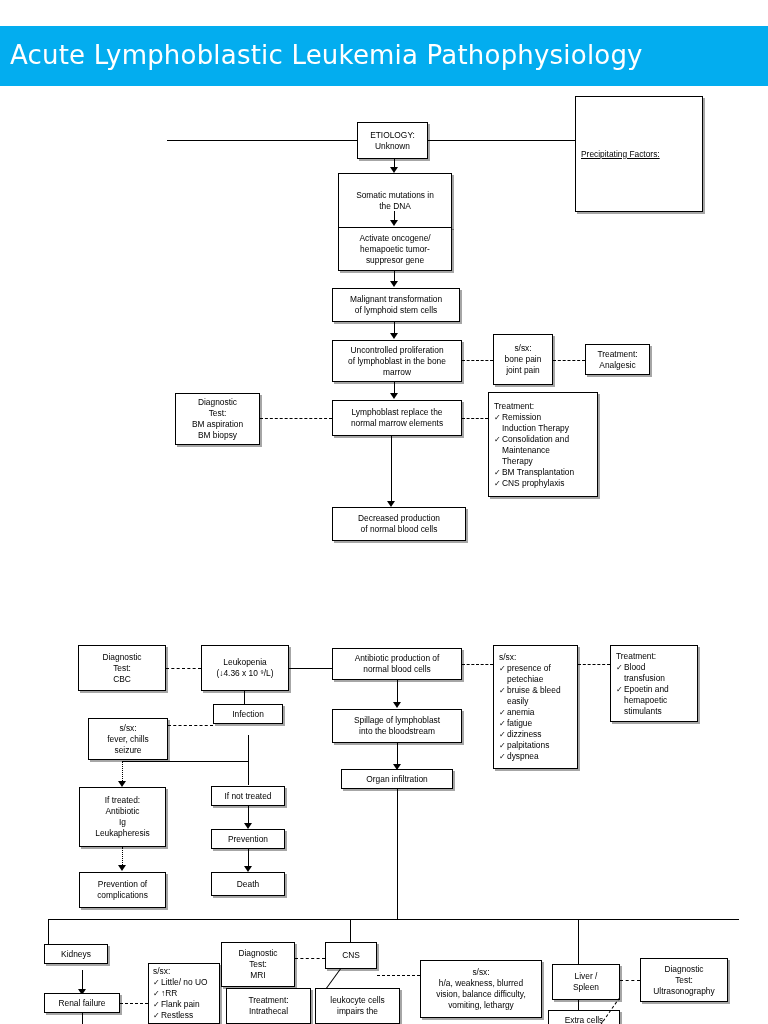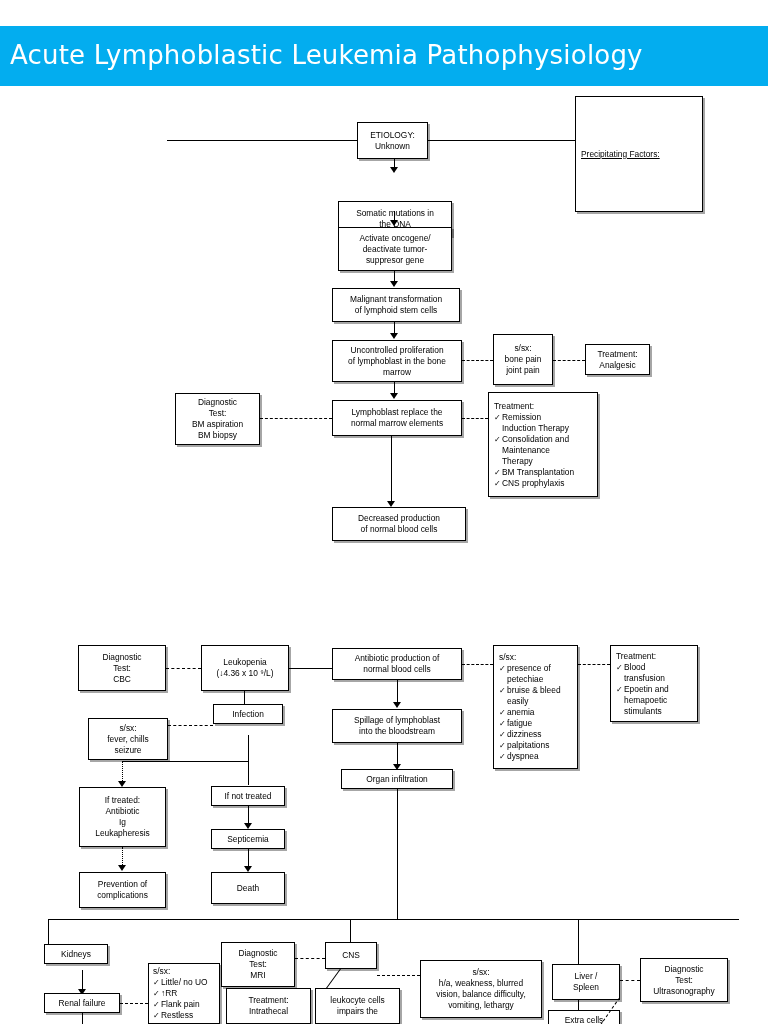--- a/index.html
+++ b/index.html
@@ -104,31 +104,31 @@
 
   <div class="ln-h" style="left:428px; top:140px; width:147px;"></div>
 
   <div class="box bulleted" style="left:575px; top:96px; width:128px; height:116px; padding:4px 5px;">
     <span class="hdr ul">Precipitating Factors:</span>
   </div>
 
   <div class="ln-v" style="left:394px; top:159px; height:9px;"></div>
   <div class="arrow-d" style="left:390px; top:167px;"></div>
 
-  <div class="box" style="left:338px; top:173px; width:114px; height:35px;margin-top:28px;">
+  <div class="box" style="left:338px; top:173px; width:114px; height:55px;">
     <span class="ln">Somatic mutations in</span>
     <span class="ln">the DNA</span>
   </div>
 
   <div class="ln-v" style="left:394px; top:211px; height:10px;"></div>
   <div class="arrow-d" style="left:390px; top:220px;"></div>
 
   <div class="box" style="left:338px; top:227px; width:114px; height:44px;">
     <span class="ln">Activate oncogene/</span>
-    <span class="ln">deactivate tumor-</span>
+    <span class="ln">hemapoetic tumor-</span>
     <span class="ln">suppresor gene</span>
   </div>
 
   <div class="ln-v" style="left:394px; top:271px; height:11px;"></div>
   <div class="arrow-d" style="left:390px; top:281px;"></div>
 
   <div class="box" style="left:332px; top:288px; width:128px; height:34px;">
     <span class="ln">Malignant transformation</span>
     <span class="ln">of lymphoid stem cells</span>
   </div>
@@ -291,27 +291,27 @@
   </div>
 
   <div class="box" style="left:211px; top:786px; width:74px; height:20px;">
     <span class="ln">If not treated</span>
   </div>
 
   <div class="ln-v" style="left:248px; top:806px; height:18px;"></div>
   <div class="arrow-d" style="left:244px; top:823px;"></div>
 
   <div class="box" style="left:211px; top:829px; width:74px; height:20px;">
-    <span class="ln">Septicemia</span>
+    <span class="ln">Prevention</span>
   </div>
 
   <div class="ln-v" style="left:248px; top:849px; height:17px;"></div>
   <div class="arrow-d" style="left:244px; top:866px;"></div>
 
-  <div class="box" style="left:211px; top:872px; width:74px; height:32px;">
+  <div class="box" style="left:211px; top:872px; width:74px; height:24px;">
     <span class="ln">Death</span>
   </div>
 
   <div class="dd-v" style="left:122px; top:847px; height:20px;"></div>
   <div class="arrow-d" style="left:118px; top:865px;"></div>
 
   <div class="box" style="left:79px; top:872px; width:87px; height:36px;">
     <span class="ln">Prevention of</span>
     <span class="ln">complications</span>
   </div>

